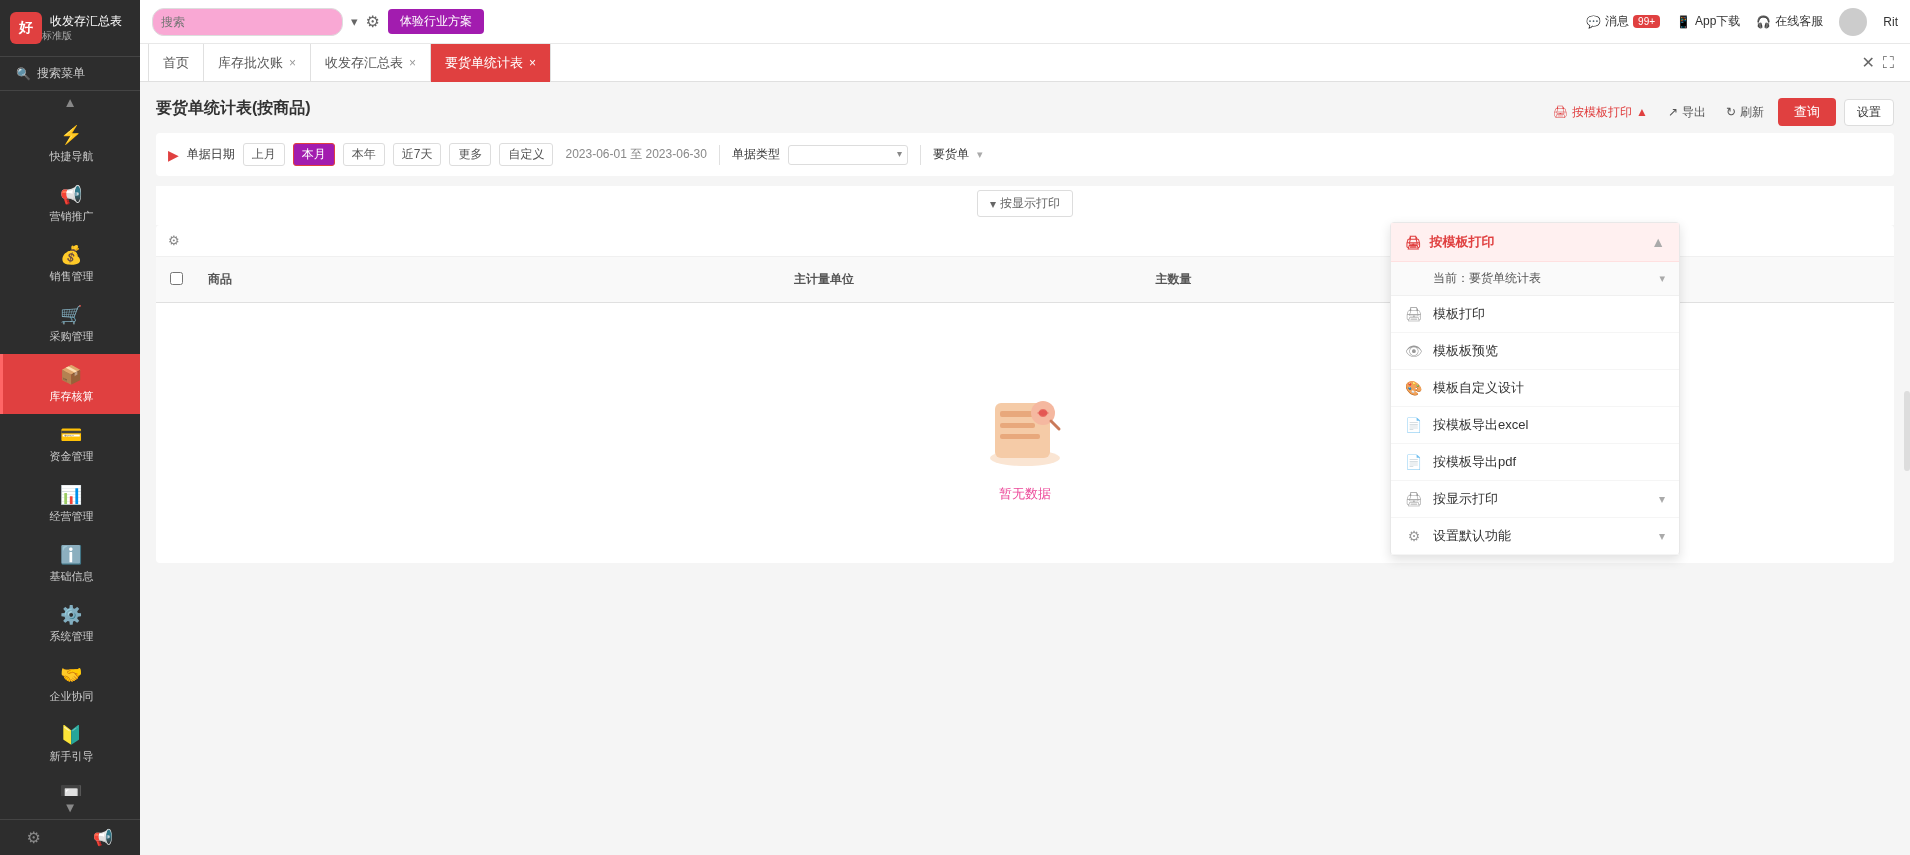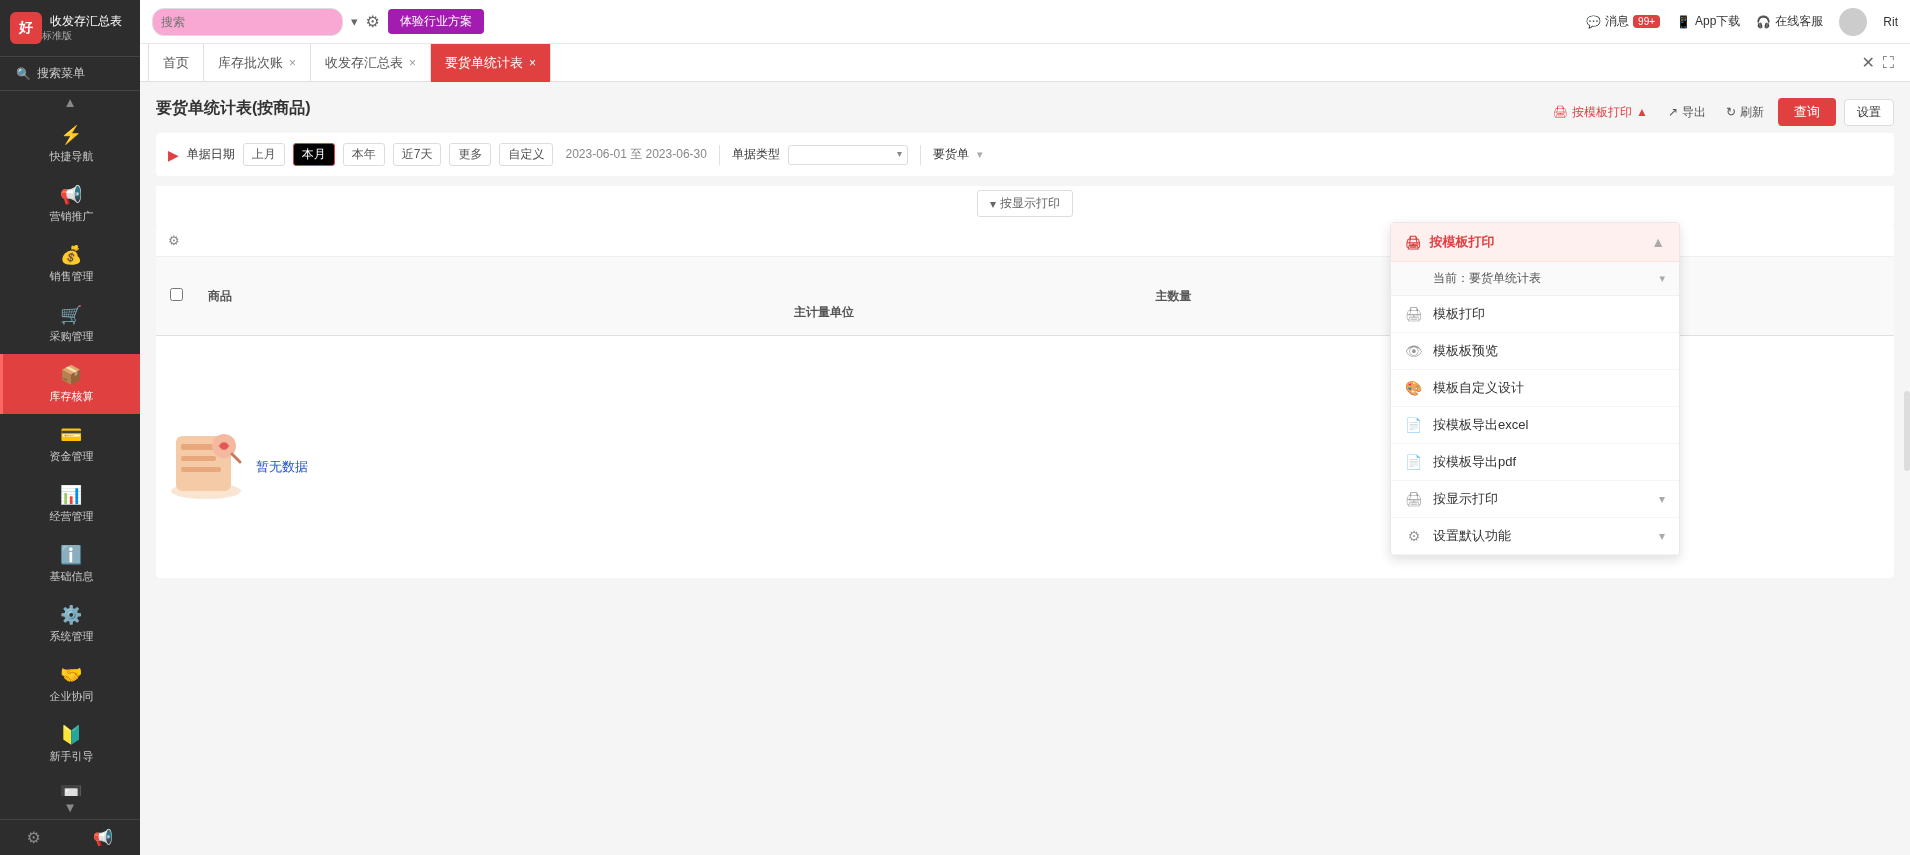--- a/index.html
+++ b/index.html
@@ -134,21 +134,21 @@
       padding: 10px 12px;
       margin-bottom: 10px;
       display: flex; align-items: center; gap: 8px; flex-wrap: wrap;
     }
     .filter-arrow { color: #e04040; cursor: pointer; font-size: 14px; }
     .filter-label { font-size: 12px; color: #333; text-align: center; }
     .date-btn {
       padding: 2px 8px; border: 1px solid #ddd; border-radius: 3px;
       font-size: 12px; cursor: pointer; color: #555; background: white;
     }
-    .date-btn.active { background: #000000; color: white; border-color: #e04040; }
+    .date-btn.active { background: #a21caf; color: white; border-color: #e04040; }
     .date-range { font-size: 12px; color: #888; margin-left: 4px; }
     .filter-separator { width: 1px; height: 20px; background: #e0e0e0; margin: 0 4px; }
     .filter-type-label { font-size: 12px; color: #333; }
     .filter-select {
       border: 1px solid #ddd; border-radius: 3px; padding: 2px 20px 2px 8px;
       font-size: 12px; color: #555; background: white; cursor: pointer;
       min-width: 120px; appearance: none; position: relative;
     }
     .filter-select-wrap { position: relative; display: inline-block; }
     .filter-select-wrap::after { content: "▾"; position: absolute; right: 6px; top: 3px; color: #888; font-size: 10px; pointer-events: none; }
@@ -167,29 +167,29 @@
     }
     .table-gear { color: #888; cursor: pointer; }
     .table-header {
       display: flex; align-items: center;
       background: #f9f9f9; border-bottom: 1px solid #e0e0e0;
       padding: 8px 0;
     }
     .table-col { padding: 6px 12px; font-size: 12px; color: #555; font-weight: bold; }
     .col-check { width: 40px; text-align: center; }
     .col-product { flex: 2; }
-    .col-unit { flex: 1.2; margin-top: 33px; }
+    .col-unit { flex: 1.2; }
     .col-qty { flex: 1; }
     .col-amount { flex: 1.5; }
 
     
     .empty-state {
-      display: flex; align-items: center;
+      display: flex; flex-direction: column; align-items: center;
       padding: 80px 0 60px;
-      color: #1d4ed8; font-size: 13px;
+      color: #ec4899; font-size: 13px;
     }
     .empty-illustration {
       width: 100px; height: 90px; margin-bottom: 12px;
       position: relative;
     }
 
     
     .action-bar {
       position: absolute; top: 16px; right: 16px;
       display: flex; align-items: center; gap: 8px;

